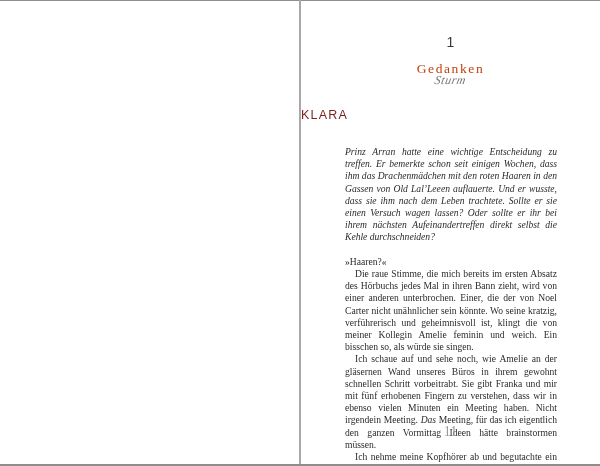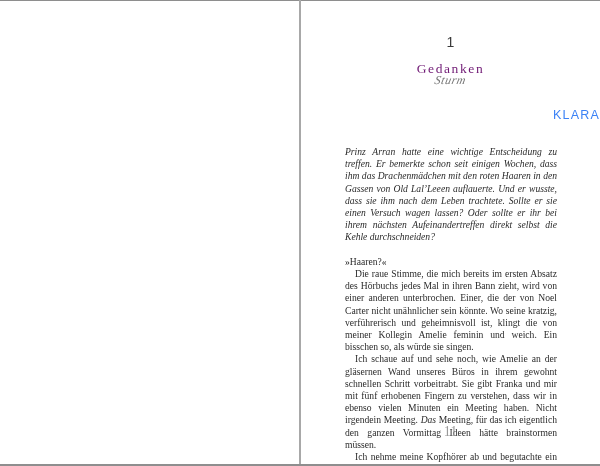--- a/index.html
+++ b/index.html
@@ -64,43 +64,43 @@
       left: 0; width: 299px;
       top: 60px;
       height: 34px;
       text-align: center;
     }
     .logo-word {
       display: block;
       font-family: "Liberation Serif", "DejaVu Serif", serif;
       font-size: 13.5px;
       letter-spacing: 1.6px;
-      color: #701a75;
+      color: #c2410c;
       line-height: 15px;
     }
     .logo-script {
       display: block;
       font-family: "Liberation Serif", "DejaVu Serif", serif;
       font-style: italic;
       font-size: 12px;
       letter-spacing: 0.5px;
       color: #777777;
       line-height: 12px;
       margin-top: -2px;
       transform: skewX(-12deg);
     }
     .pov-name {
       position: absolute;
       left: 0; width: 299px;
       top: 107px;
-      text-align: right;
+      text-align: left;
       font-family: "Liberation Sans", "DejaVu Sans", sans-serif;
       font-size: 12.5px;
       letter-spacing: 1.2px;
-      color: #3b82f6;
+      color: #7f1d1d;
       line-height: 14px;
     }
 
     .body-text {
       position: absolute;
       left: 44px;
       width: 212px;
       top: 145px;
       font-size: 9.6px;
       line-height: 12.2px;

